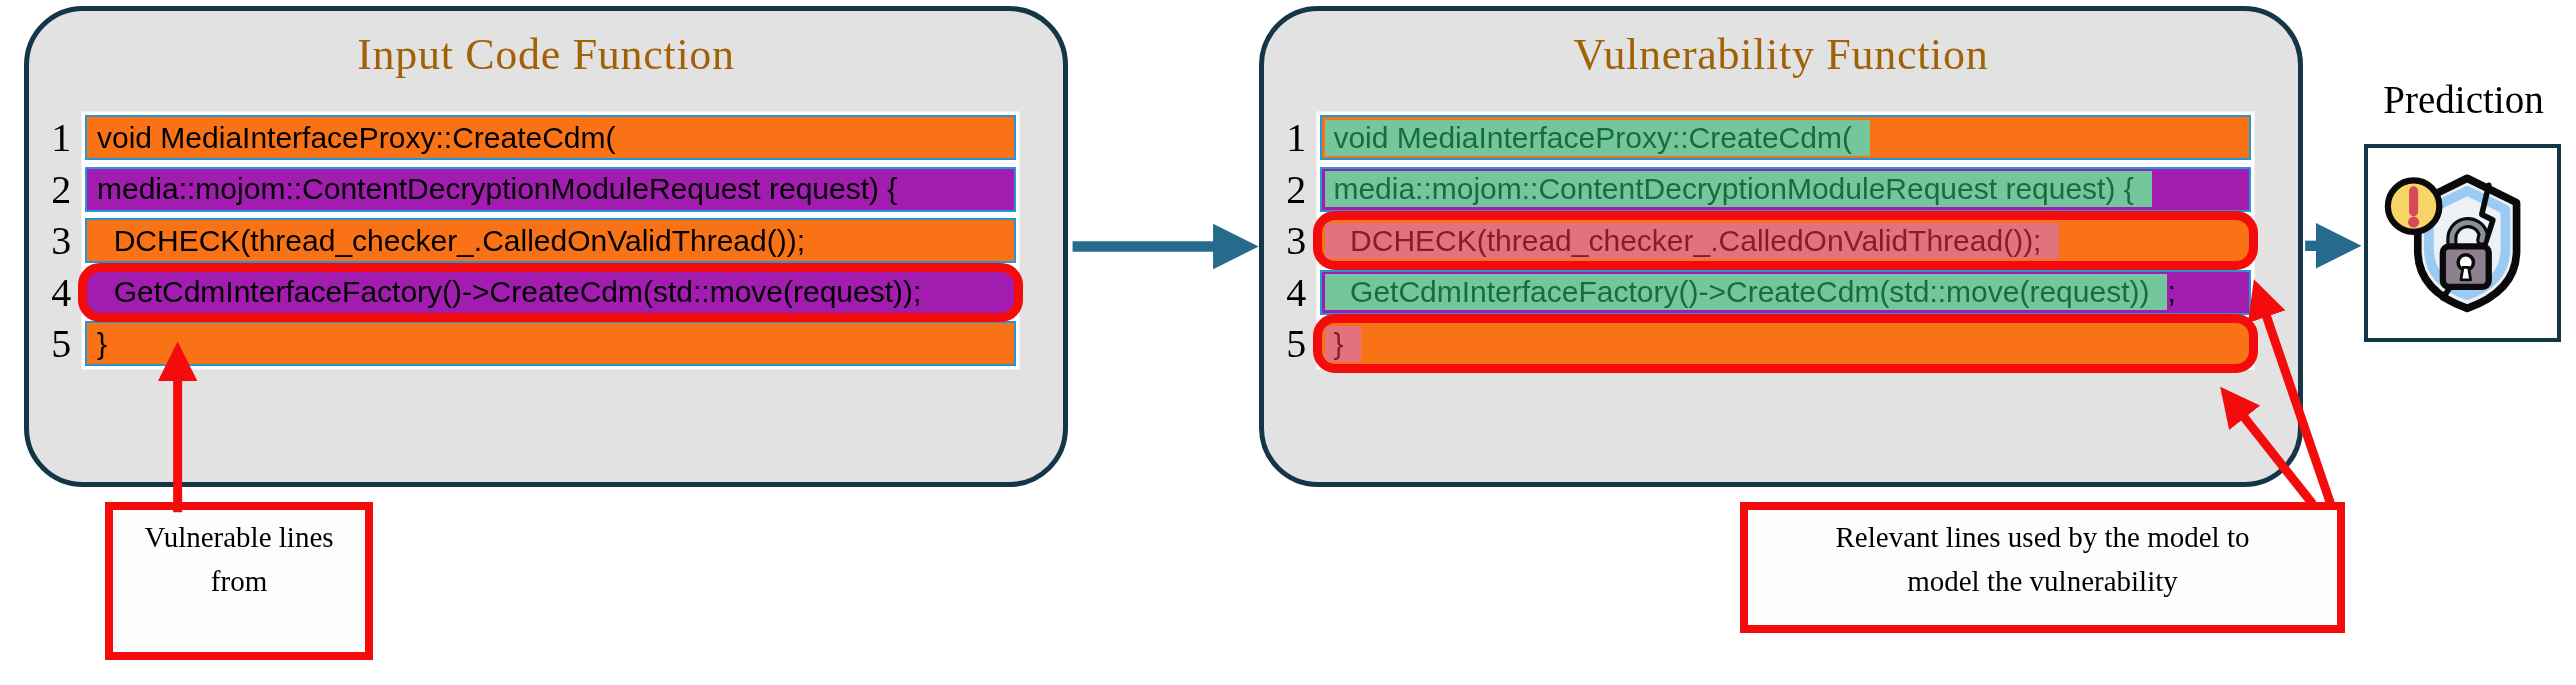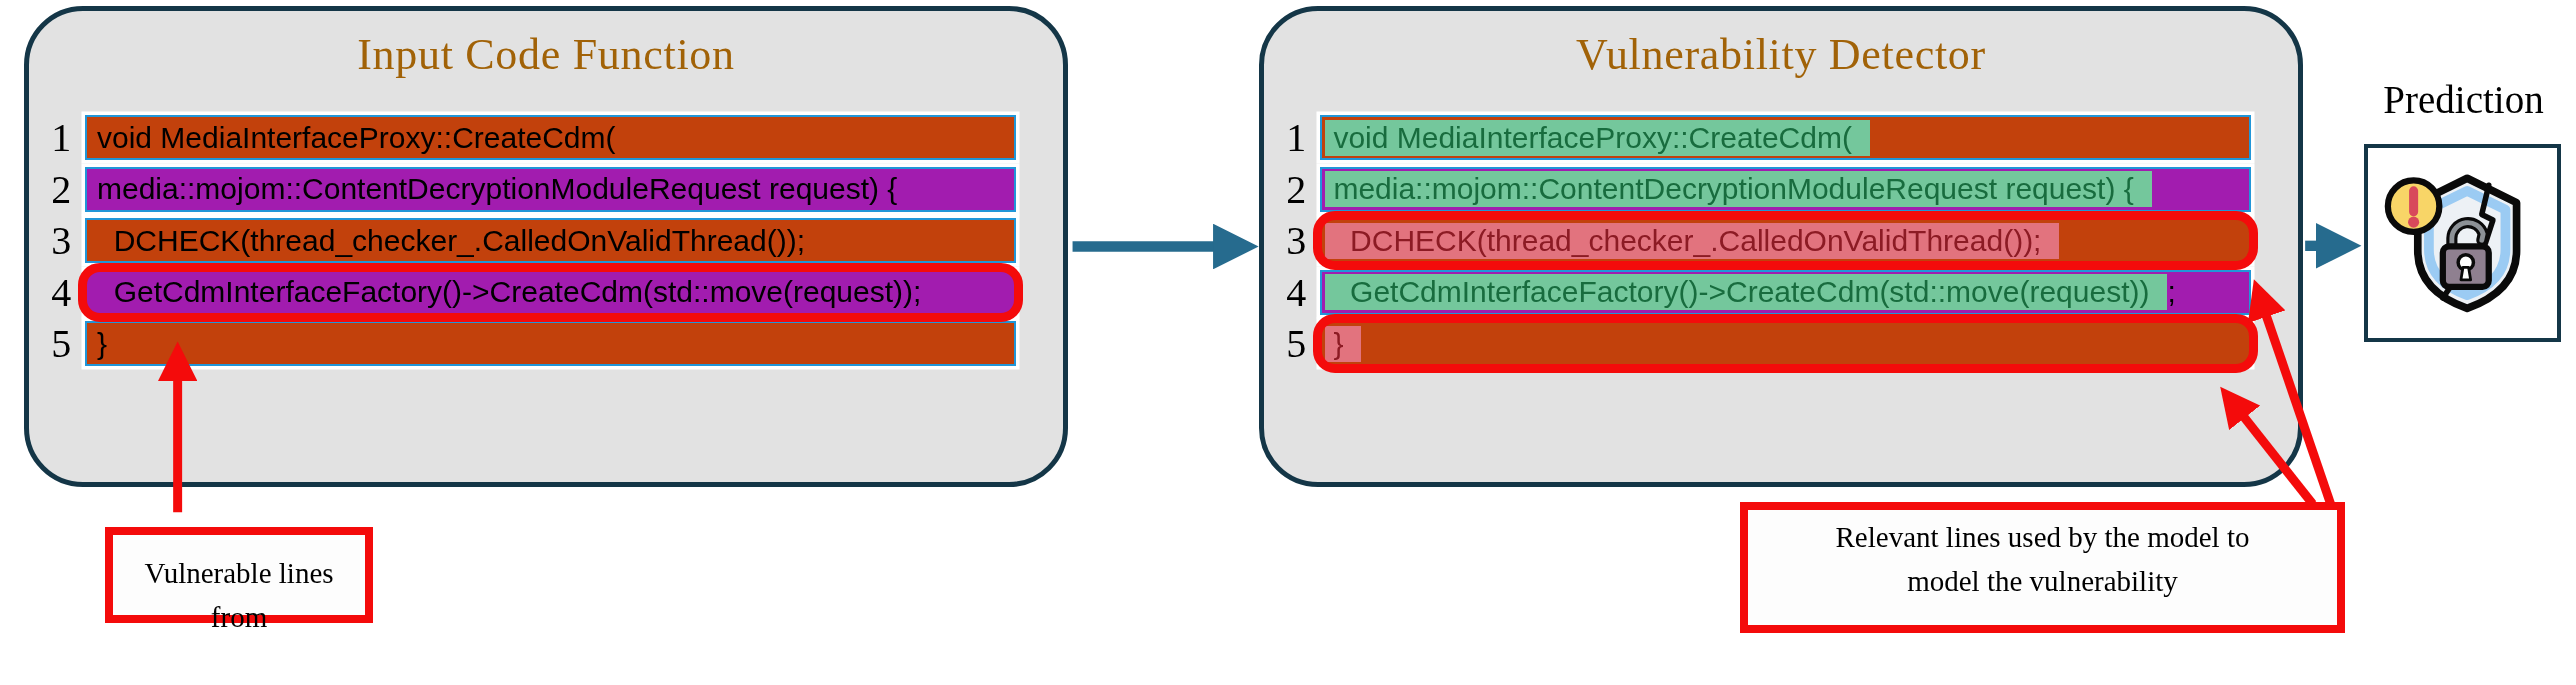--- a/index.html
+++ b/index.html
@@ -16,39 +16,39 @@
 
   
   .code { position:absolute; top:104px; left:8.3px; right:47px; }
   .linerow { display:flex; align-items:center; height:46px; margin-bottom:5.5px; }
   .lnum { flex:0 0 48px; width:48px; text-align:center; font-size:40px;
           font-family:"Liberation Serif", serif; color:#000; }
   .rowbox { position:relative; flex:1; height:41px; border:2.1px solid #2196D8;
             box-shadow:0 0 0 3.5px #FFFFFF; display:flex; align-items:center;
             font-family:"Liberation Sans", sans-serif; font-size:30px;
             white-space:pre; }
-  .bg-light { background:#c2410c;text-align:center; }
+  .bg-light { background:#f97316;text-align:center; }
   .bg-dark  { background:#a21caf; }
   .codetext { padding-left:9.7px; color:#000; white-space:pre; }
   .band { display:inline-flex; align-items:center; height:36px; margin-left:2.8px;
           padding:0 18px 0 8.3px; white-space:pre; }
   .band-green { background:#74C79C; color:#186C3E; }
   .band-red   { background:#E2737E; color:#8C1B24; }
   .after-text { color:#000; white-space:pre; }
 
   
   .redframe::after { content:""; position:absolute; left:-9.7px; right:-9px;
                      top:-9px; bottom:-9px; border:9px solid #F40B0B;
                      border-radius:22px; pointer-events:none; z-index:3; }
 
   
   .note { position:absolute; background:#FDFDFD; border:8.3px solid #F40B0B;
           text-align:center; font-size:29px; line-height:1.5; color:#000;
           z-index:4; box-sizing:border-box; }
-  .note-left  { left:105px;  top:527px; width:268px; height:96px; padding-top:17px; }
+  .note-left  { left:105px;  top:502px; width:268px; height:158px; padding-top:6px; }
   .note-right { left:1740px; top:502px; width:605px; height:131px; padding-top:6px; }
 
   
   .pred-label { position:absolute; left:2348px; top:77px; width:231px;
                 text-align:center; font-size:39px; color:#000; }
   .pred-box { position:absolute; left:2364px; top:144px; width:189px; height:190px;
               border:4.8px solid #143647; background:#ffffff;
               display:flex; align-items:center; justify-content:center; }
 
   
@@ -96,21 +96,21 @@
         <span class="lnum">5</span>
         <div class="rowbox bg-light">
           <span class="codetext">}</span>
         </div>
       </div>
 
     </div>
   </section>
 
   <section class="panel panel-right">
-    <h2 class="panel-title">Vulnerability Detector</h2>
+    <h2 class="panel-title">Vulnerability Function</h2>
     <div class="code">
 
       <div class="linerow">
         <span class="lnum">1</span>
         <div class="rowbox bg-light">
           <span class="band band-green">void MediaInterfaceProxy::CreateCdm(</span><span class="after-text"></span>
         </div>
       </div>
 
       <div class="linerow">

